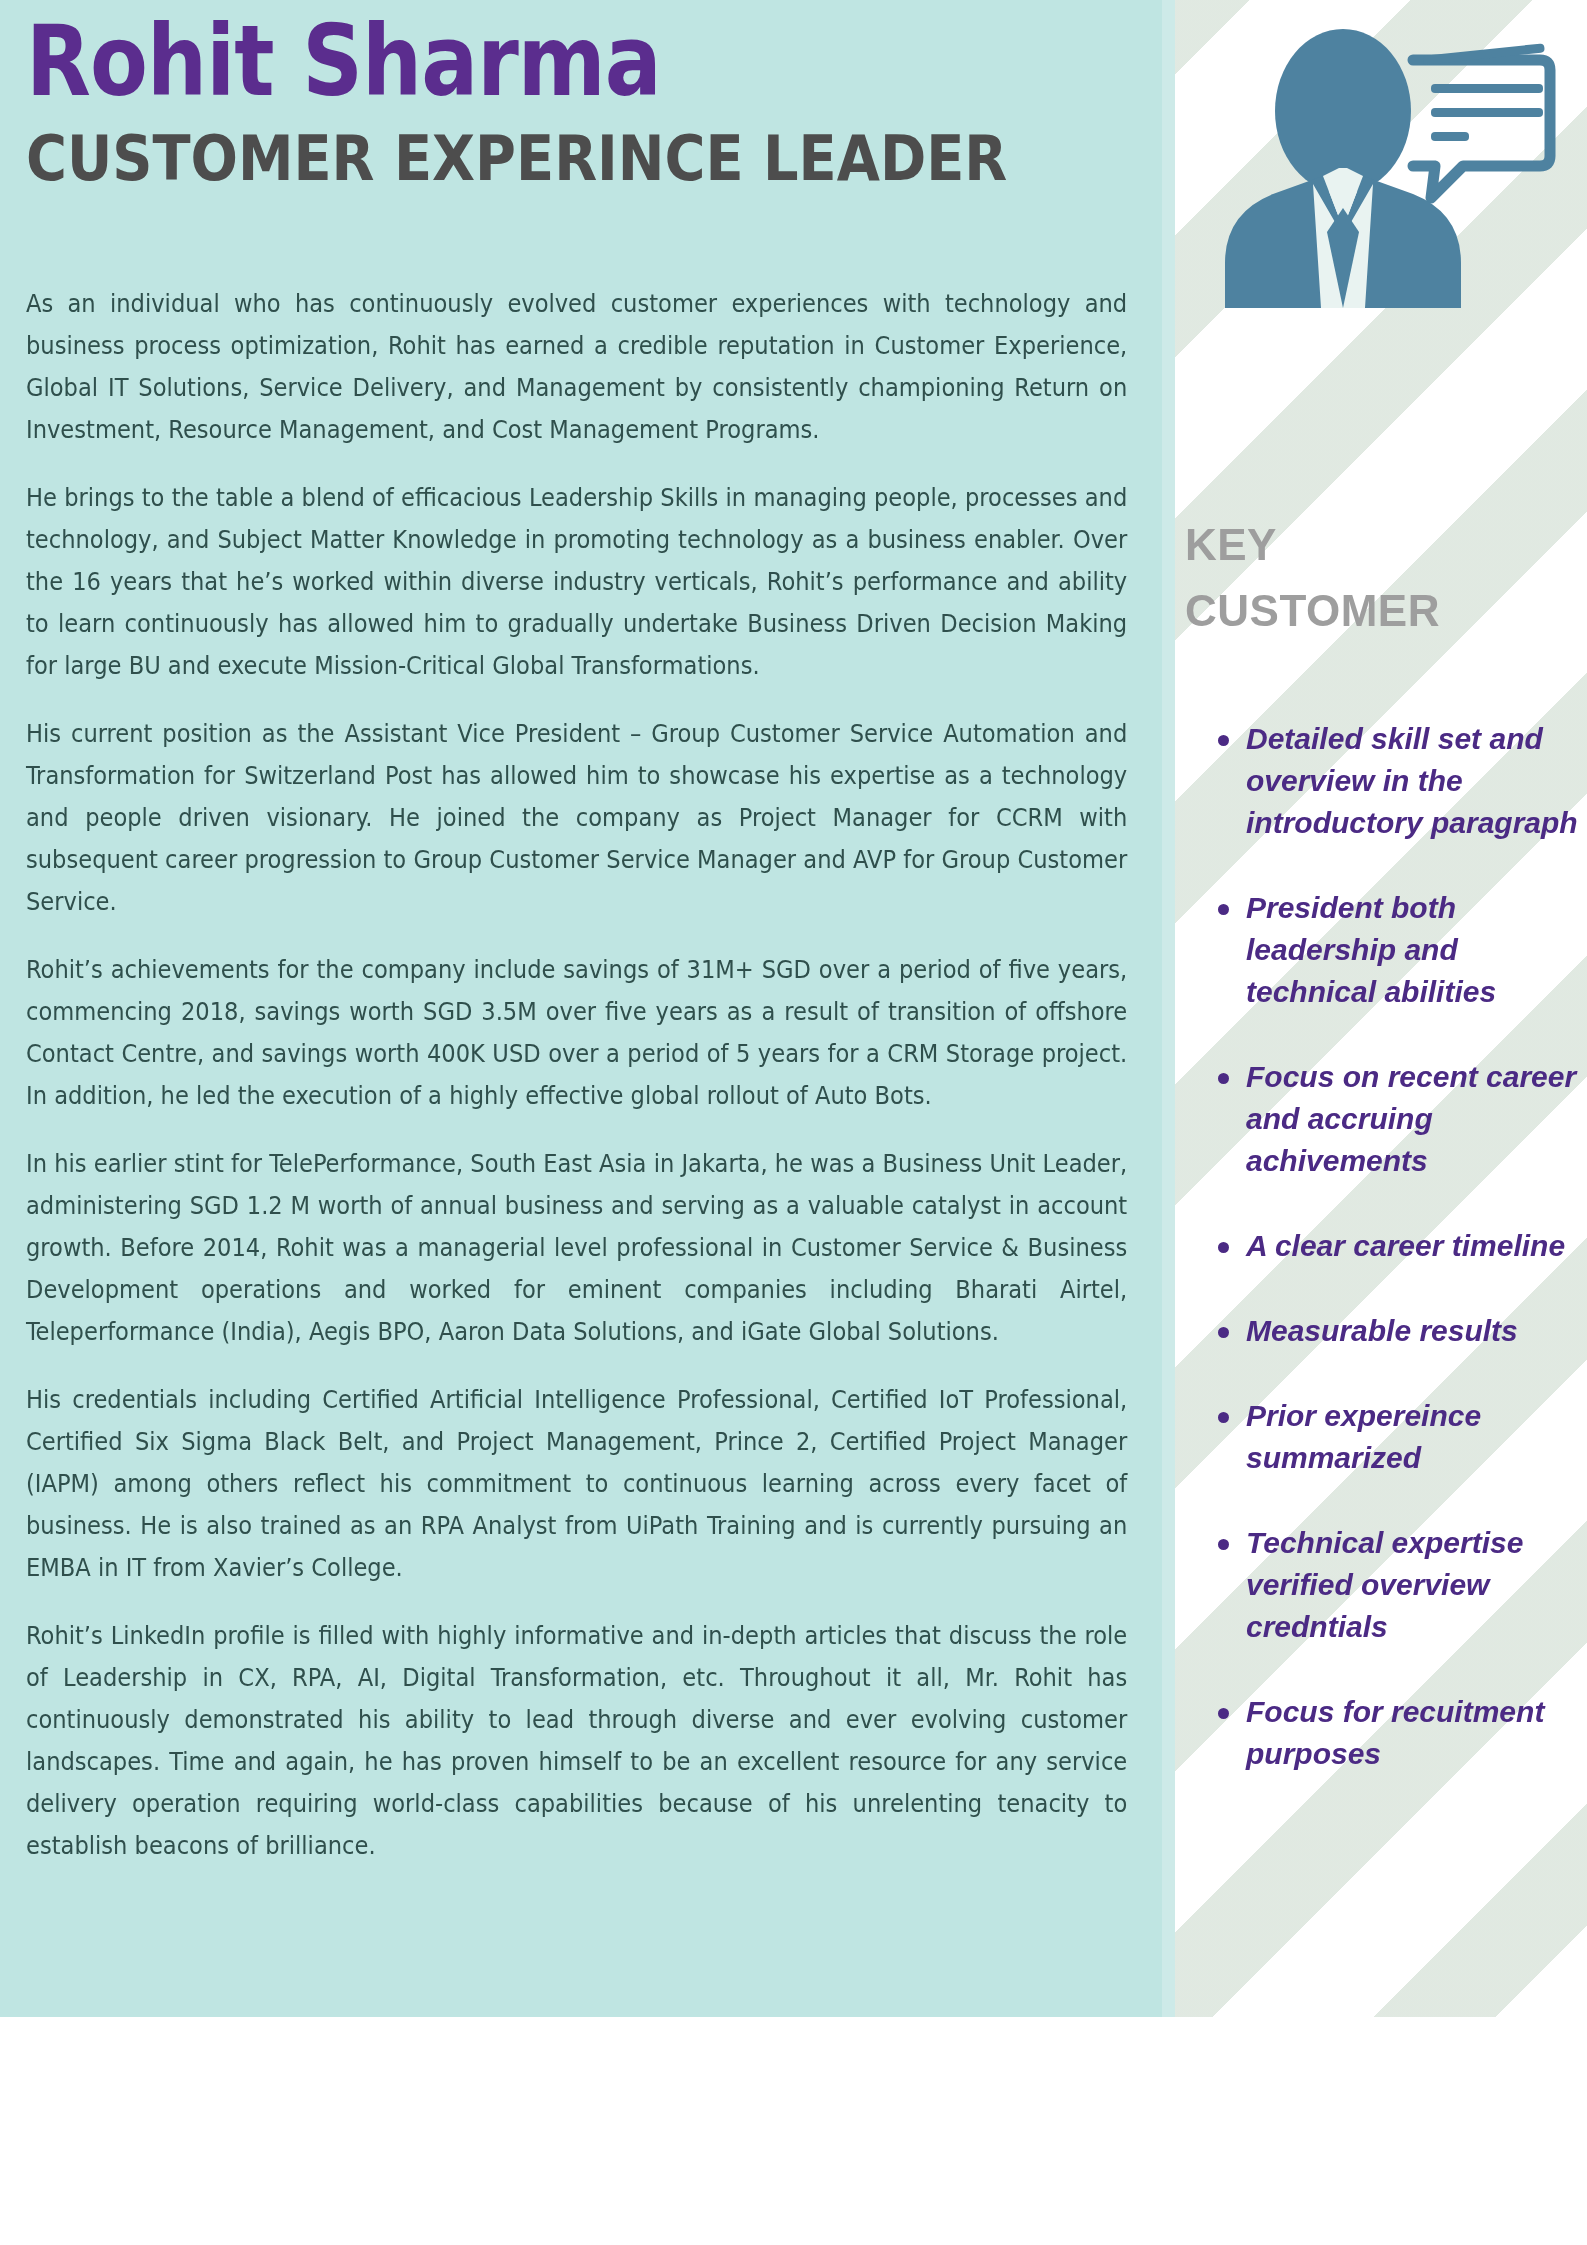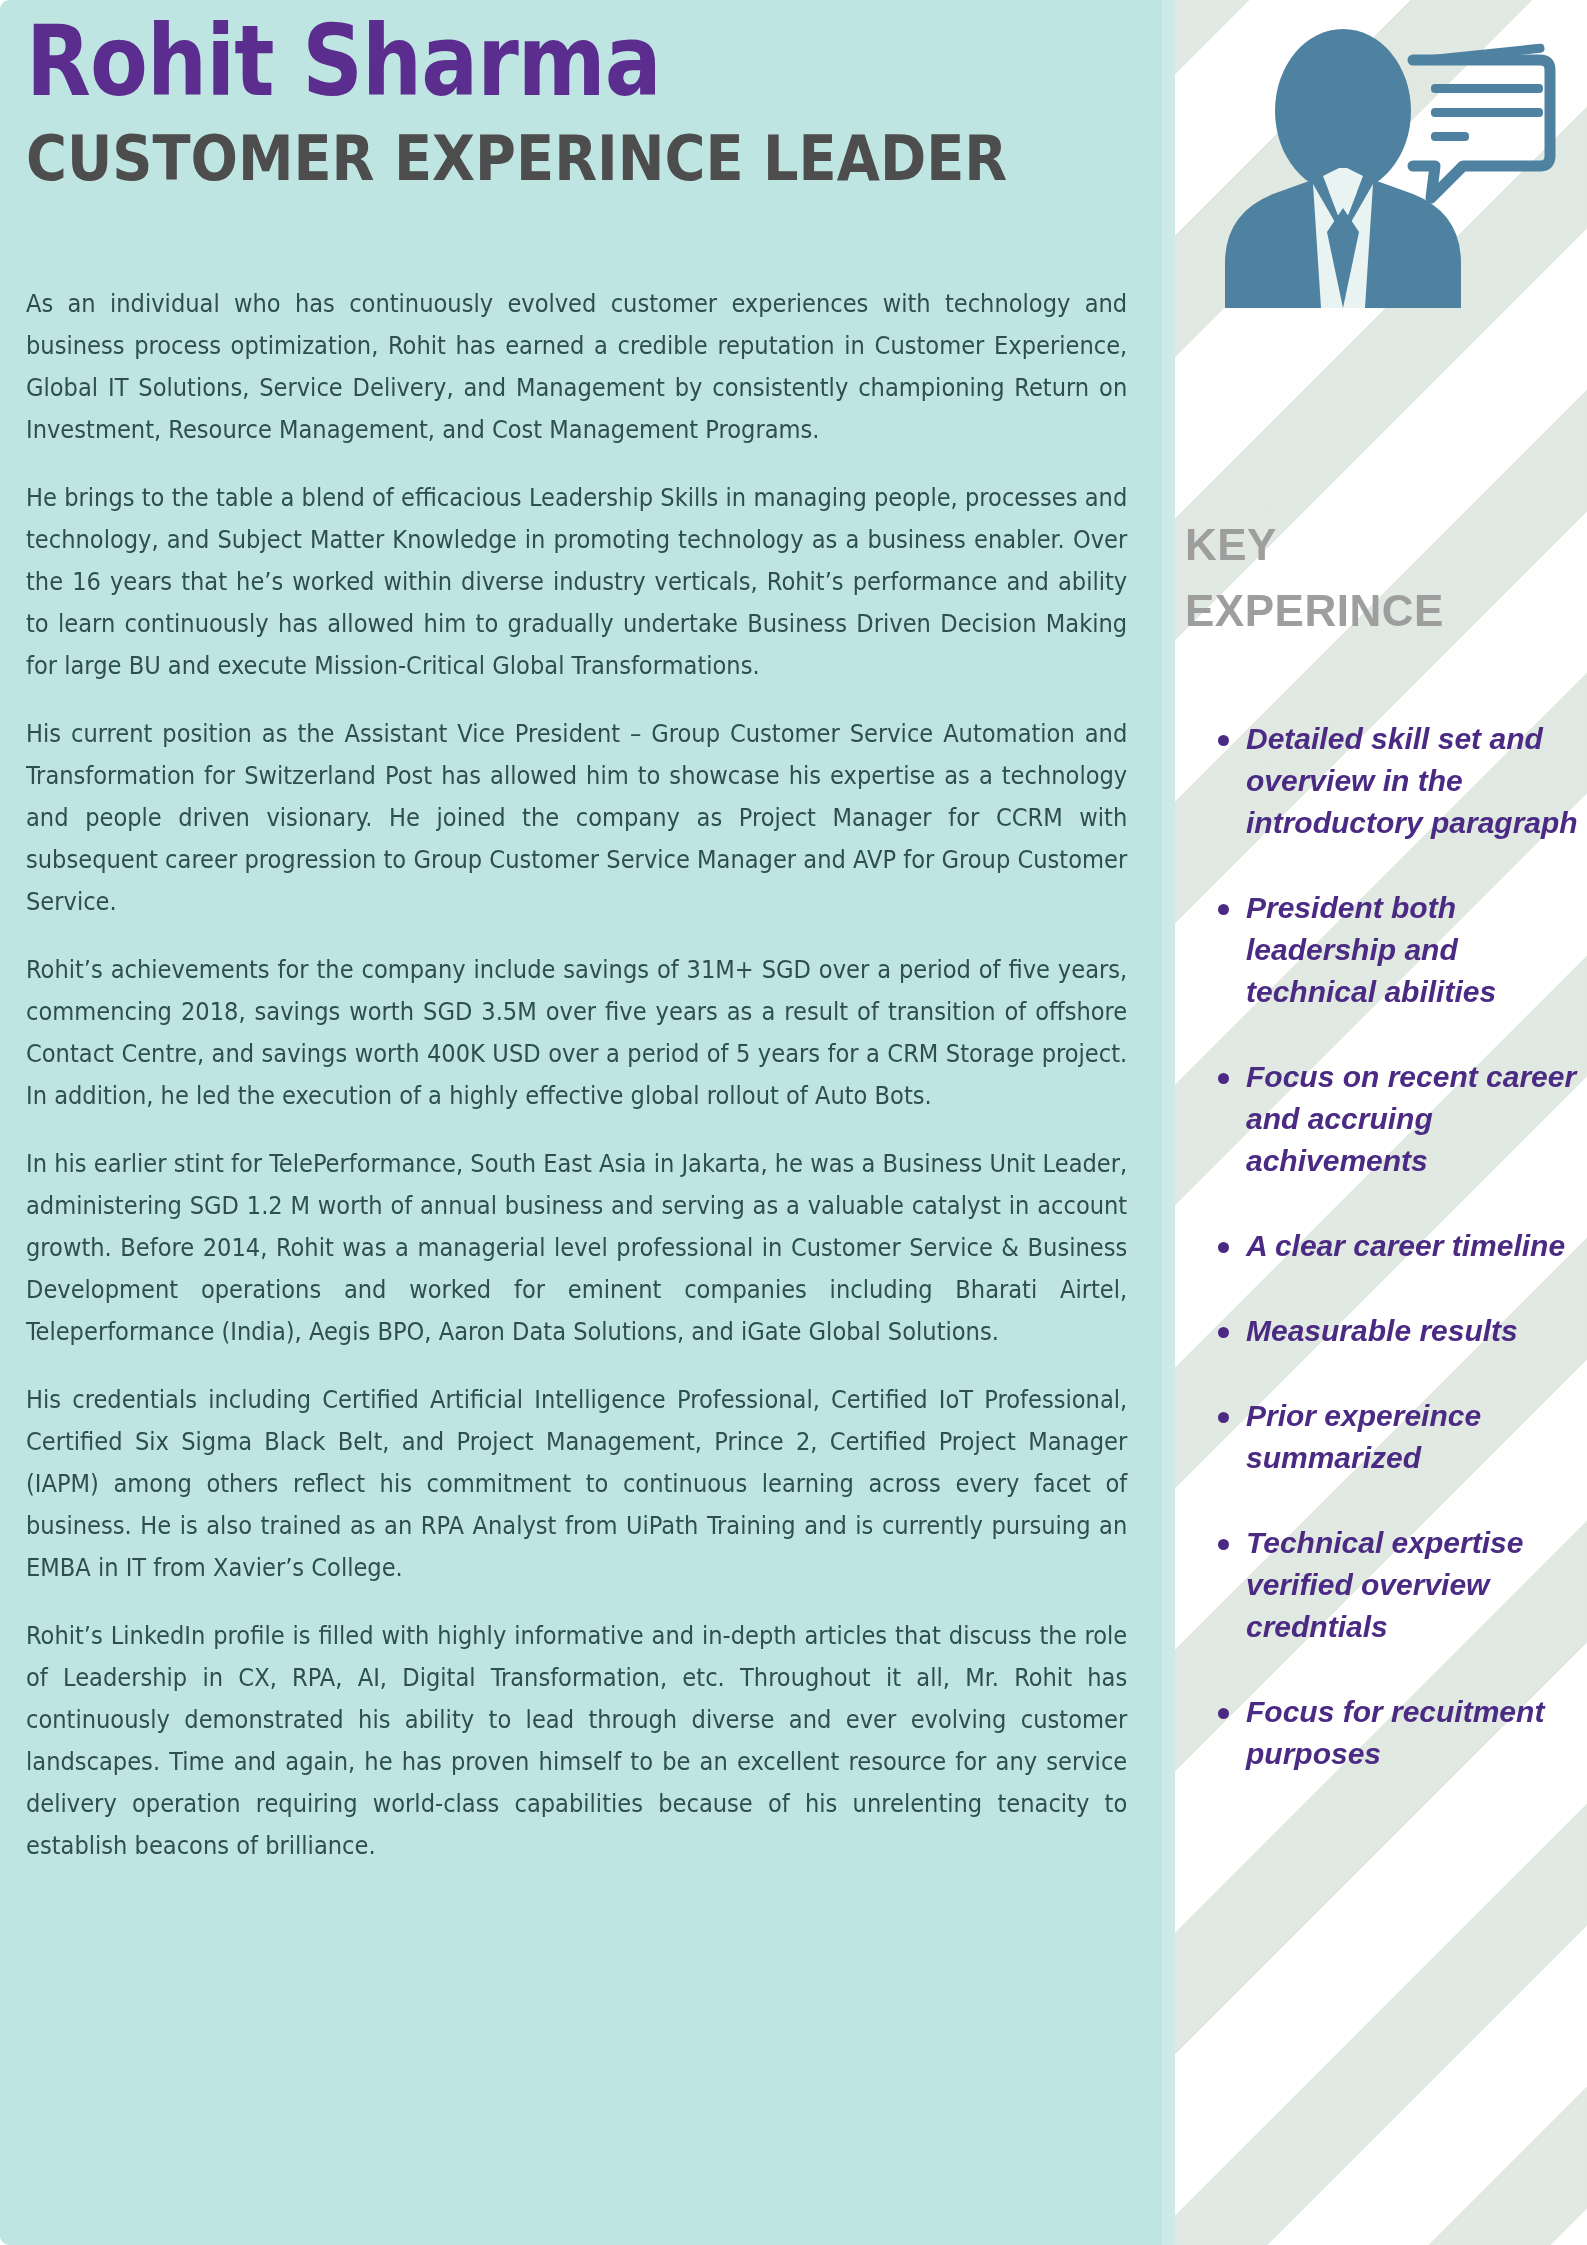--- a/index.html
+++ b/index.html
@@ -3,24 +3,23 @@
 <meta charset="utf-8">
 <style>
   html, body {
     margin: 0;
     padding: 0;
     background: #ffffff;
   }
   #page {
     position: relative;
     width: 1587px;
-    height: 2245px;
+    height: 2017px;
     overflow: hidden;
     font-family: "Liberation Sans", sans-serif;
-    border-radius: 9px;
   }
 
   
   .left-panel {
     position: absolute;
     left: 0;
     top: 0;
     width: 1162px;
     height: 2245px;
     background: #bfe5e2;
@@ -215,21 +214,21 @@
     <p>He brings to the table a blend of efficacious Leadership Skills in managing people, processes and technology, and Subject Matter Knowledge in promoting technology as a business enabler. Over the 16 years that he’s worked within diverse industry verticals, Rohit’s performance and ability to learn continuously has allowed him to gradually undertake Business Driven Decision Making for large BU and execute Mission-Critical Global Transformations.</p>
     <p>His current position as the Assistant Vice President – Group Customer Service Automation and Transformation for Switzerland Post has allowed him to showcase his expertise as a technology and people driven visionary. He joined the company as Project Manager for CCRM with subsequent career progression to Group Customer Service Manager and AVP for Group Customer Service.</p>
     <p>Rohit’s achievements for the company include savings of 31M+ SGD over a period of five years, commencing 2018, savings worth SGD 3.5M over five years as a result of transition of offshore Contact Centre, and savings worth 400K USD over a period of 5 years for a CRM Storage project. In addition, he led the execution of a highly effective global rollout of Auto Bots.</p>
     <p>In his earlier stint for TelePerformance, South East Asia in Jakarta, he was a Business Unit Leader, administering SGD 1.2 M worth of annual business and serving as a valuable catalyst in account growth. Before 2014, Rohit was a managerial level professional in Customer Service &amp; Business Development operations and worked for eminent companies including Bharati Airtel, Teleperformance (India), Aegis BPO, Aaron Data Solutions, and iGate Global Solutions.</p>
     <p>His credentials including Certified Artificial Intelligence Professional, Certified IoT Professional, Certified Six Sigma Black Belt, and Project Management, Prince 2, Certified Project Manager (IAPM) among others reflect his commitment to continuous learning across every facet of business. He is also trained as an RPA Analyst from UiPath Training and is currently pursuing an EMBA in IT from Xavier’s College.</p>
     <p>Rohit’s LinkedIn profile is filled with highly informative and in-depth articles that discuss the role of Leadership in CX, RPA, AI, Digital Transformation, etc. Throughout it all, Mr. Rohit has continuously demonstrated his ability to lead through diverse and ever evolving customer landscapes. Time and again, he has proven himself to be an excellent resource for any service delivery operation requiring world-class capabilities because of his unrelenting tenacity to establish beacons of brilliance.</p>
   </div>
 
   <div class="takeaways-heading">
     <div>KEY</div>
-    <div>EXPERINCE</div>
+    <div>CUSTOMER</div>
   </div>
 
   <ul class="takeaways-list">
     <li>Detailed skill set and overview in the introductory paragraph</li>
     <li>President both leadership and technical abilities</li>
     <li>Focus on recent career and accruing achivements</li>
     <li>A clear career timeline</li>
     <li>Measurable results</li>
     <li>Prior expereince summarized</li>
     <li>Technical expertise verified overview credntials</li>

